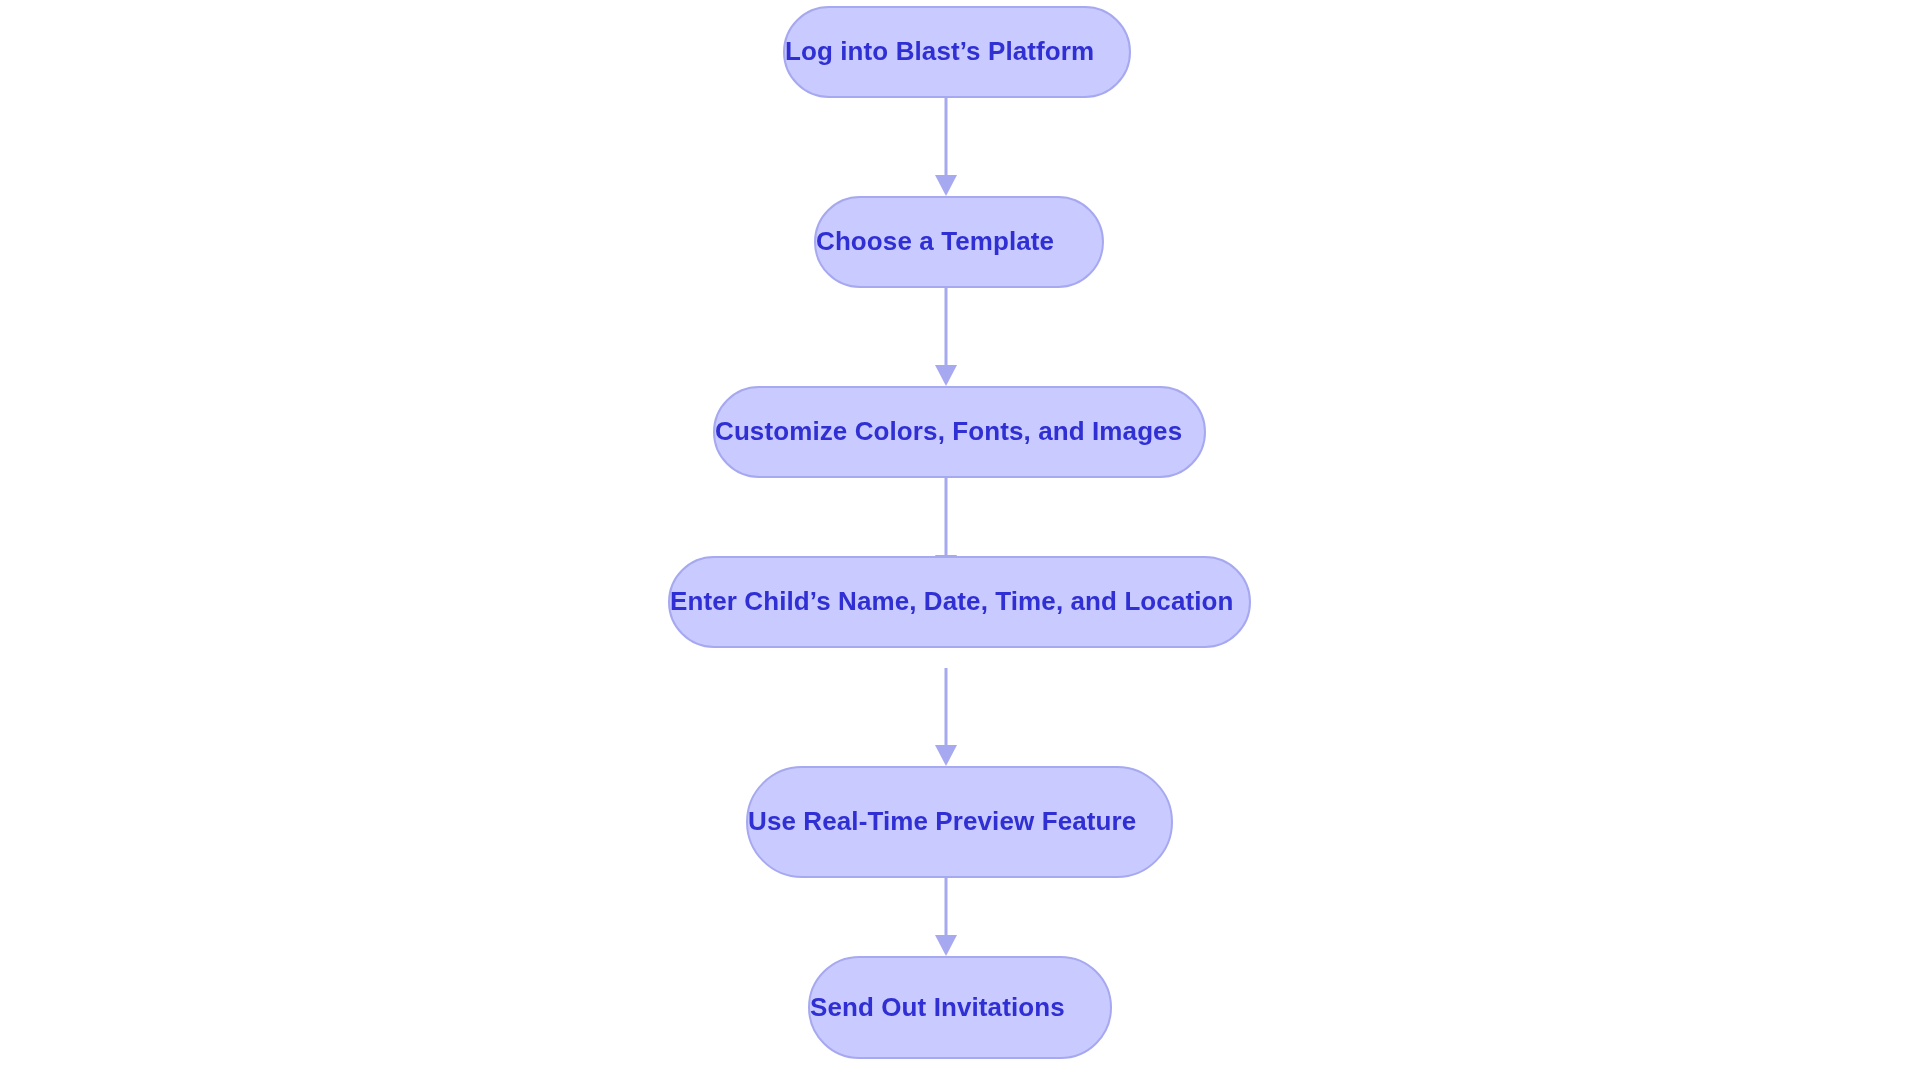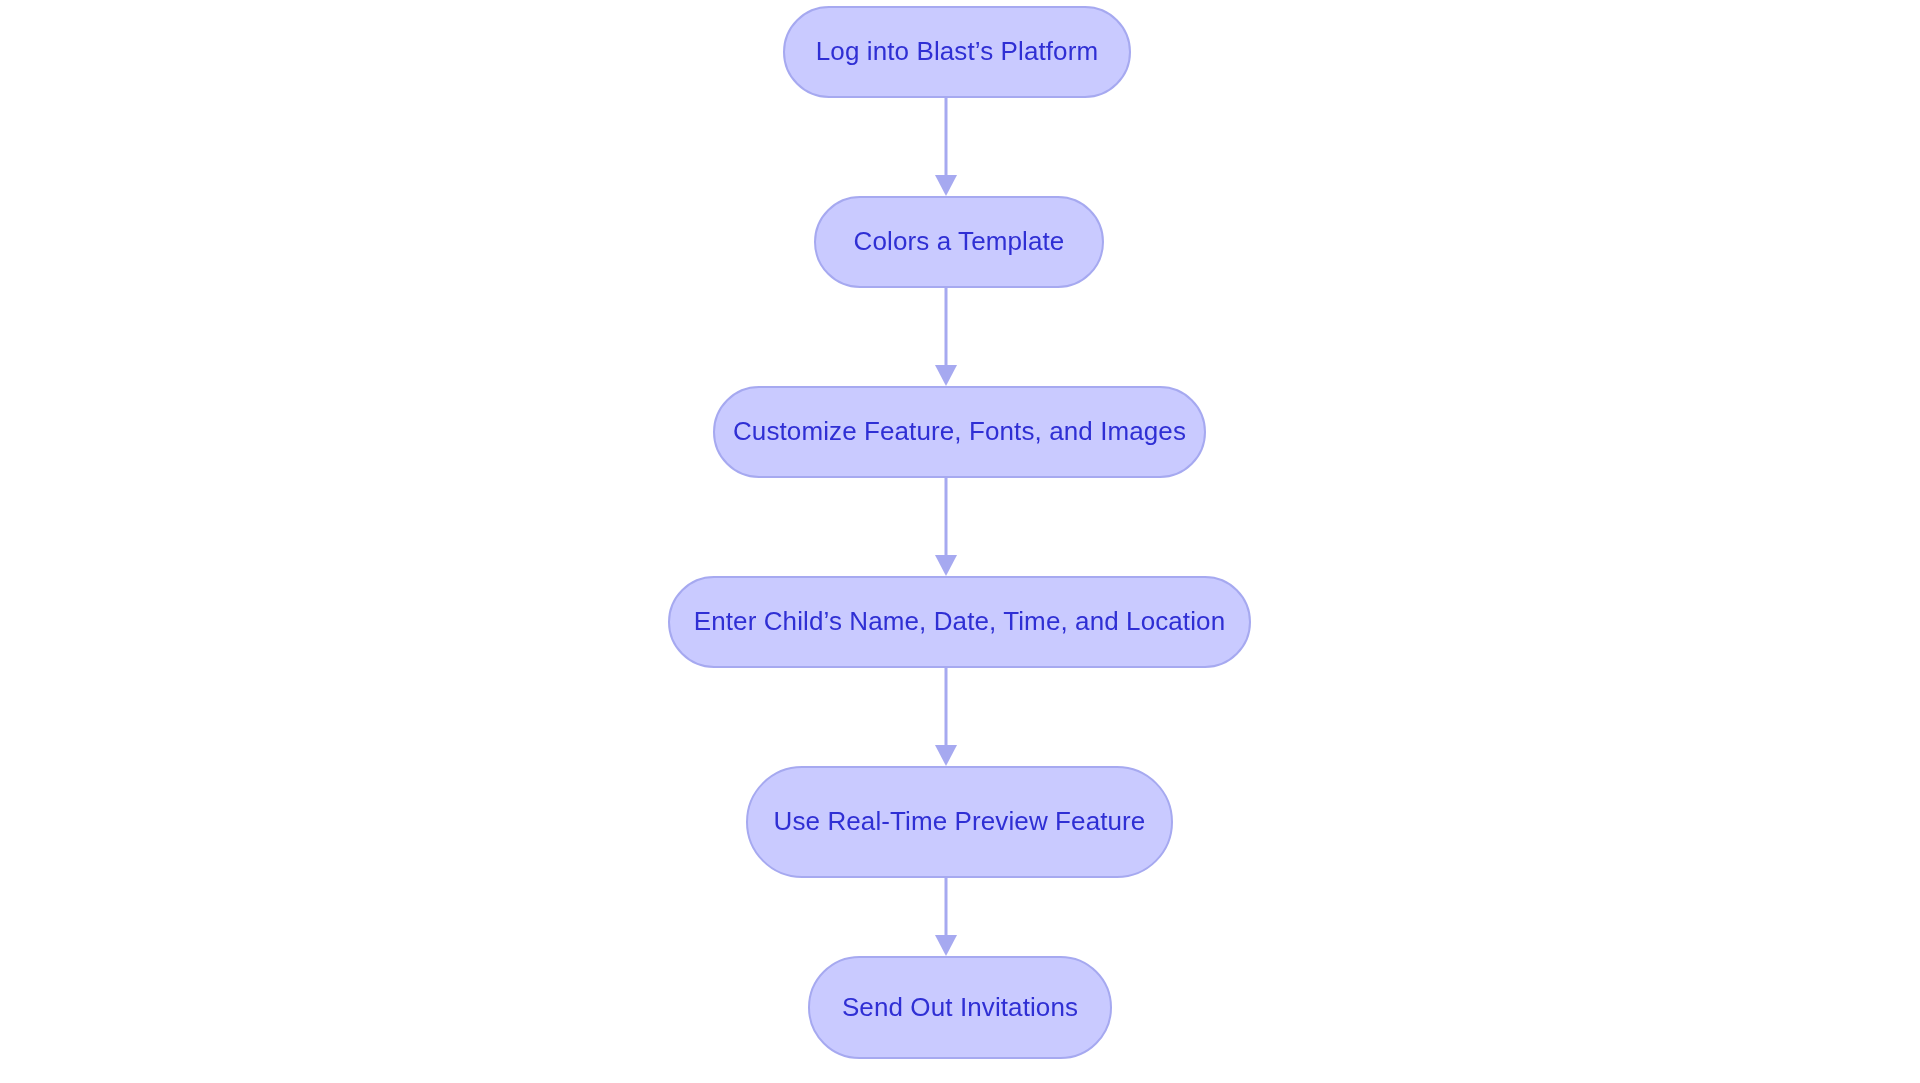--- a/index.html
+++ b/index.html
@@ -22,22 +22,23 @@
   }
 
   .node {
     position: absolute;
     box-sizing: border-box;
     background: #c9caff;
     border: 2px solid #a6a9f0;
     border-radius: 9999px;
     display: flex;
     align-items: center;
-    justify-content: center;
+    justify-content: flex-start;
     text-align: center;
+    font-weight: bold;
   }
 
   .node-label {
     color: #2f2fd4;
     font-family: "Liberation Sans", sans-serif;
     font-size: 26px;
     line-height: 1.2;
     letter-spacing: 0.1px;
     white-space: nowrap;
     user-select: none;
@@ -95,28 +96,28 @@
   <div class="connector" style="left:933px; top:858px; height:98px;">
     <div class="conn-line" style="height:77px;"></div>
     <div class="conn-head" style="top:77px;"></div>
   </div>
 
   <div class="node" style="left:783px; top:6px; width:348px; height:92px;">
     <span class="node-label">Log into Blast’s Platform</span>
   </div>
 
   <div class="node" style="left:814px; top:196px; width:290px; height:92px;">
-    <span class="node-label">Colors a Template</span>
+    <span class="node-label">Choose a Template</span>
   </div>
 
   <div class="node" style="left:713px; top:386px; width:493px; height:92px;">
-    <span class="node-label">Customize Feature, Fonts, and Images</span>
+    <span class="node-label">Customize Colors, Fonts, and Images</span>
   </div>
 
-  <div class="node" style="left:668px; top:576px; width:583px; height:92px;">
+  <div class="node" style="left:668px; top:556px; width:583px; height:92px;">
     <span class="node-label">Enter Child’s Name, Date, Time, and Location</span>
   </div>
 
   <div class="node" style="left:746px; top:766px; width:427px; height:112px;">
     <span class="node-label">Use Real-Time Preview Feature</span>
   </div>
 
   <div class="node" style="left:808px; top:956px; width:304px; height:103px;">
     <span class="node-label">Send Out Invitations</span>
   </div>

